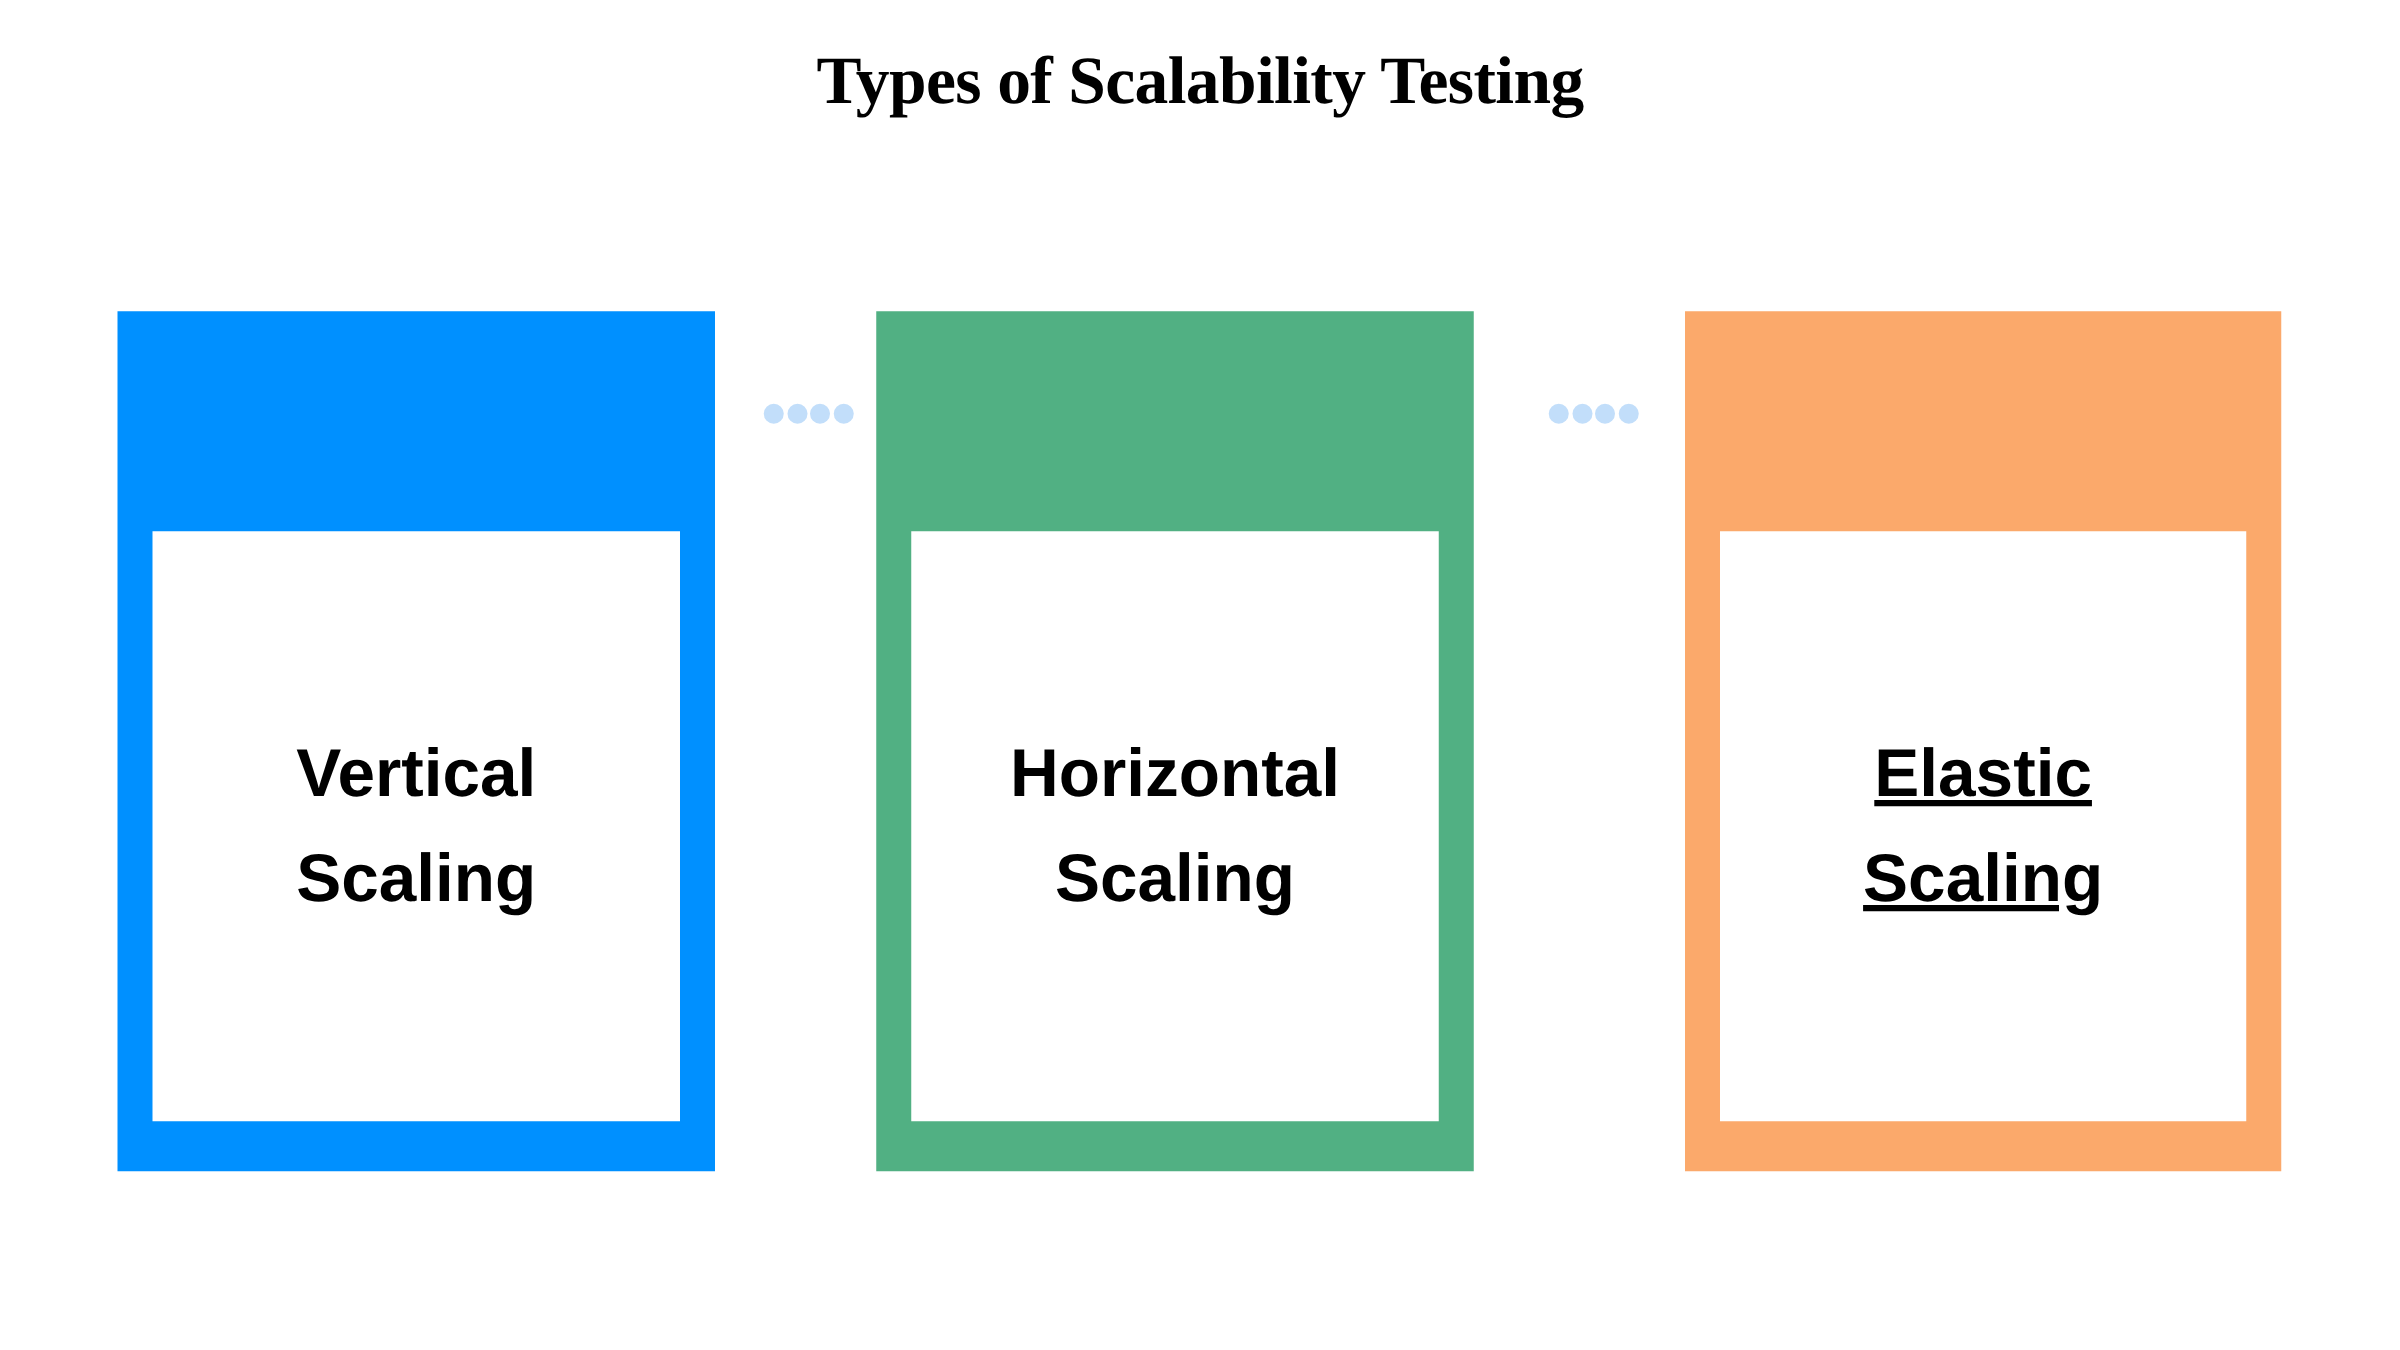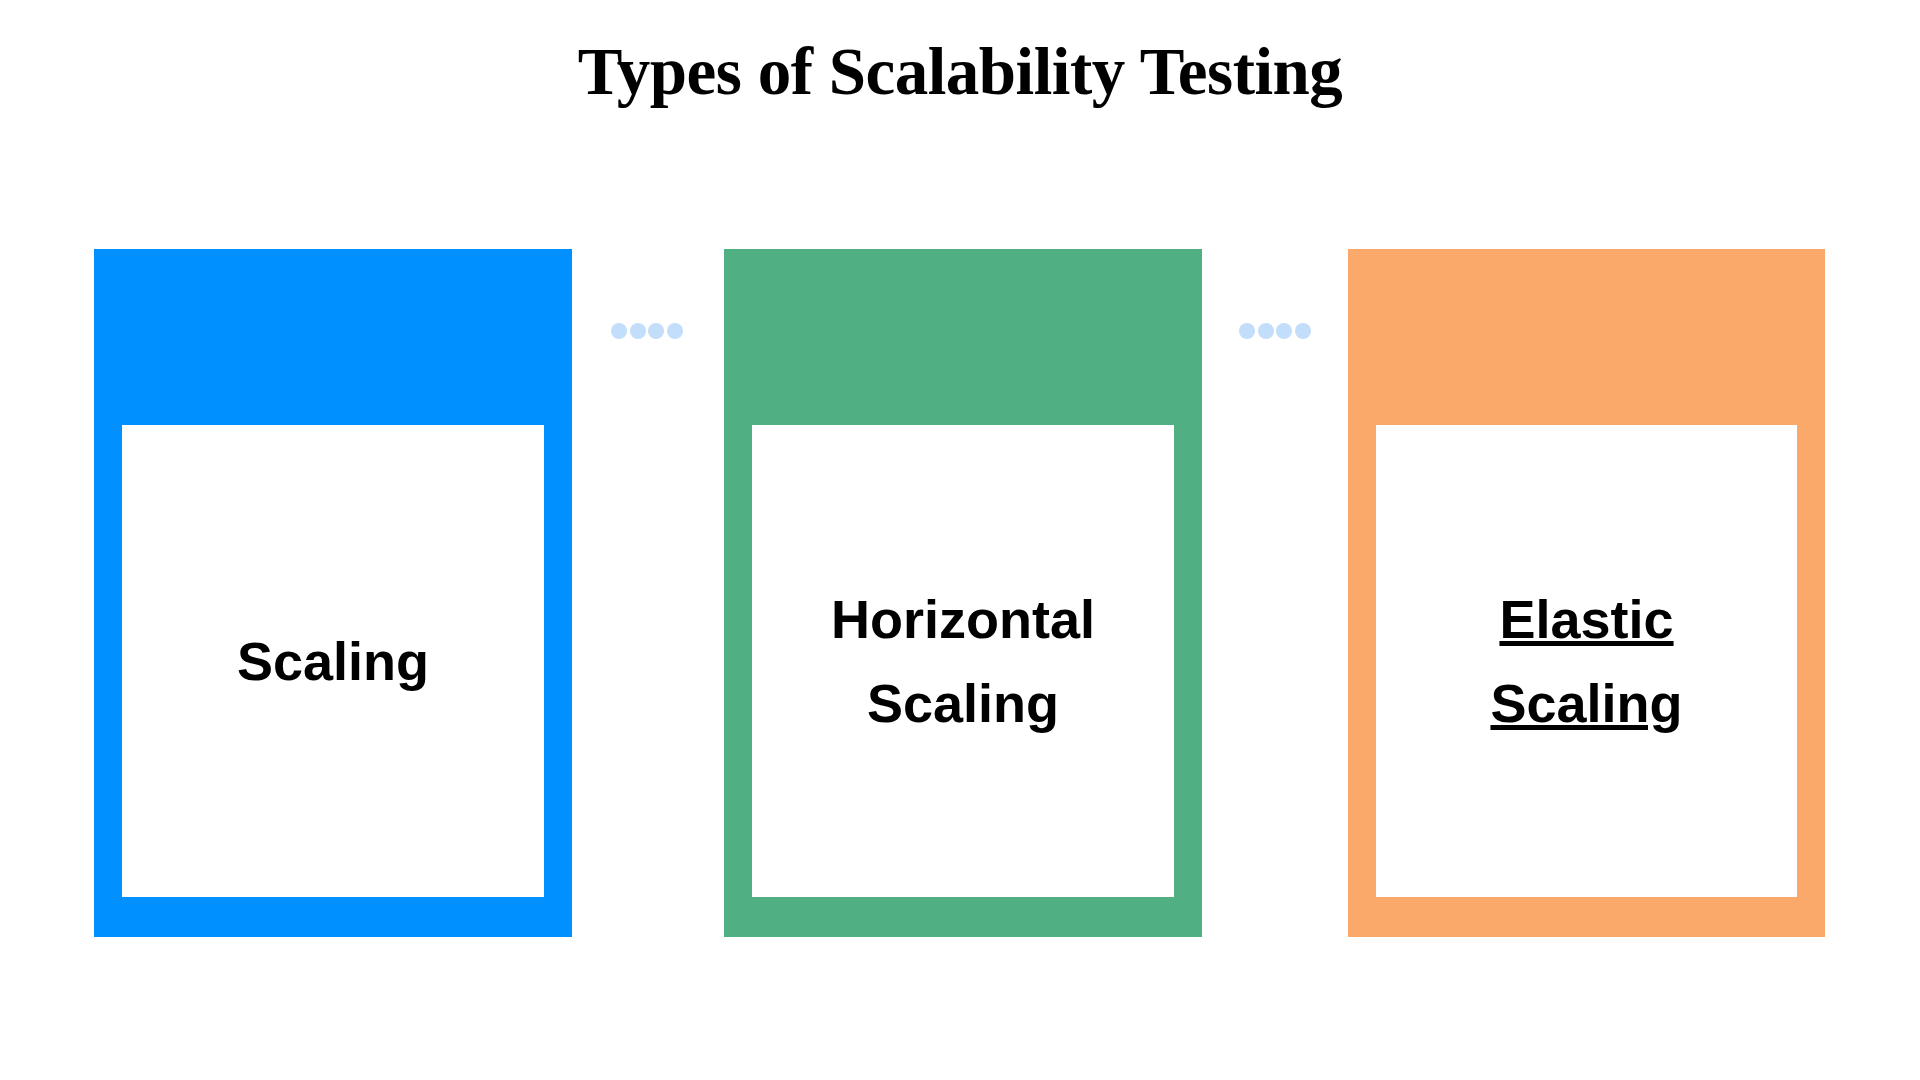--- a/index.html
+++ b/index.html
@@ -16,21 +16,21 @@
   }
 
   #page-title {
     position: absolute;
     top: 36px;
     left: 0;
     width: 1920px;
     text-align: center;
     font-family: "Liberation Serif", serif;
     font-weight: 700;
-    font-size: 67px;
+    font-size: 54px;
     line-height: 1.05;
     letter-spacing: -0.5px;
     color: #000000;
     white-space: nowrap;
   }
 
   #diagram {
     position: absolute;
     left: 0;
     top: 0;
@@ -39,21 +39,21 @@
   }
 
   .card {
     position: absolute;
     top: 249px;
     height: 688px;
     box-sizing: border-box;
     padding: 176px 28px 40px 28px;
   }
   .card.blue   { left: 94px;   width: 478px; }
-  .card.green  { left: 724px;  width: 478px; }
+  .card.green  { left: 701px;  width: 478px; }
   .card.orange { left: 1348px; width: 477px; text-decoration: underline; }
 
   .card-inner {
     width: 100%;
     height: 100%;
     background: #ffffff;
     display: flex;
     flex-direction: column;
     align-items: center;
     justify-content: center;
@@ -91,20 +91,21 @@
 </style>
 </head>
 <body style="background: rgb(255, 255, 255);">
 
 <div id="page-title">Types of Scalability Testing</div>
 
 <div id="diagram">
 
   <div class="card blue" style="background: rgb(0, 144, 255);">
     <div class="card-inner">
+      <div class="card-label">Vertical</div>
       <div class="card-label">Scaling</div>
     </div>
   </div>
 
   <div class="connector c1">
     <span class="dot" style="background: rgb(194, 222, 250);"></span>
     <span class="dot" style="background: rgb(194, 222, 250);"></span>
     <span class="dot" style="background: rgb(194, 222, 250);"></span>
     <span class="dot" style="background: rgb(194, 222, 250);"></span>
   </div>

